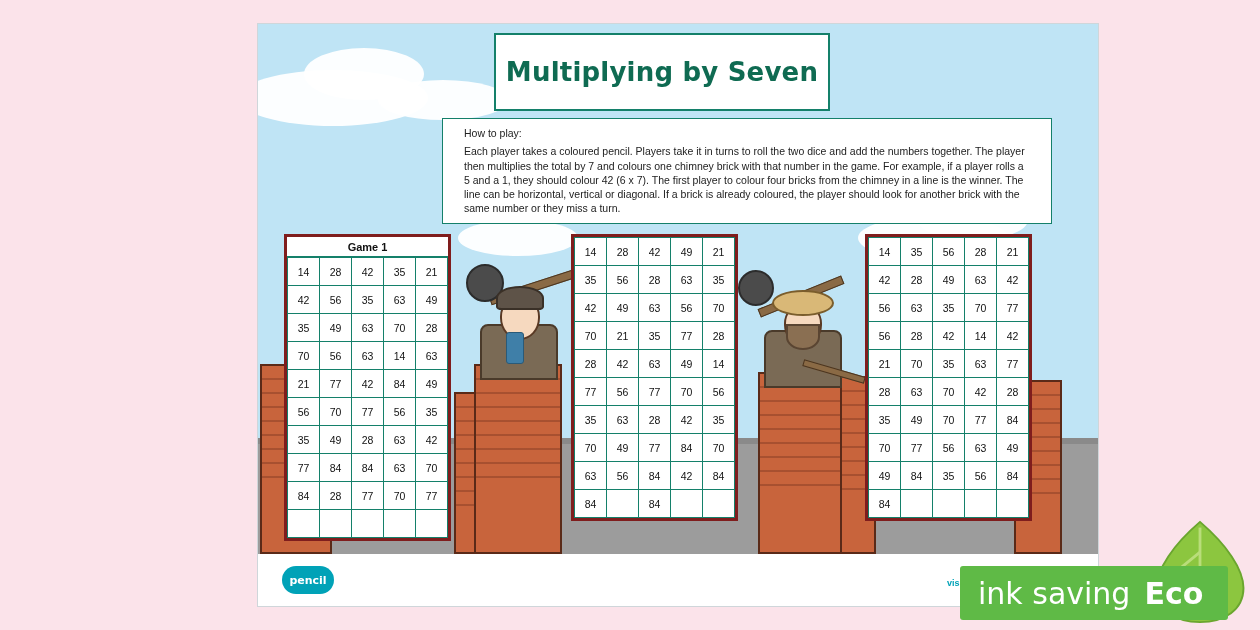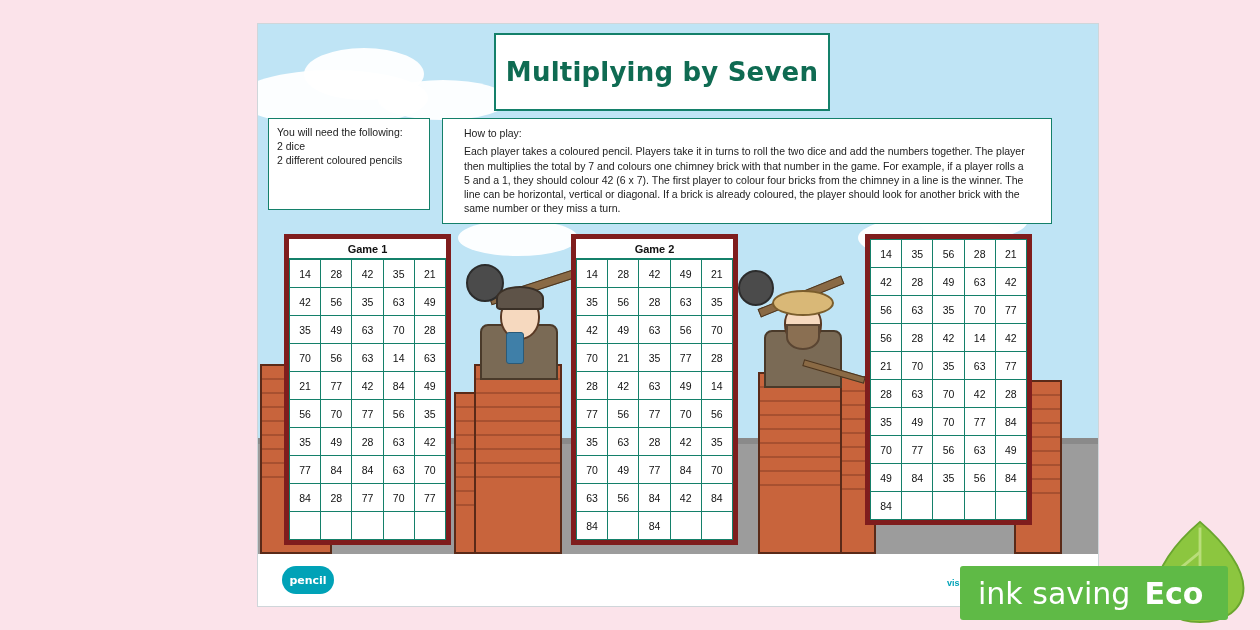--- a/index.html
+++ b/index.html
@@ -100,21 +100,21 @@
     font-size: 10.5px;
     line-height: 1.36;
     color: #222;
   }
   .how-box .lead { margin-bottom: 4px; }
 
   
   .game {
     position: absolute;
     background: #ffffff;
-    border: 5px solid #7f1d1d;
+    border: 3px solid #7f1d1d;
     box-sizing: border-box;
   }
   .game-title {
     text-align: center;
     font-size: 11px;
     font-weight: bold;
     color: #111;
     padding: 4px 0 3px;
     border-bottom: 1px solid #14806a;
   }
@@ -314,25 +314,20 @@
     <div class="coat" style="left:506px; top:306px; width:74px; height:54px;"></div>
     <div class="face" style="left:526px; top:280px; width:34px; height:38px;"></div>
     <div class="beard" style="left:528px; top:300px; width:30px; height:22px;"></div>
     <div class="hat" style="left:514px; top:266px; width:58px; height:22px;"></div>
     <div class="brush-handle" style="left:544px; top:344px; width:62px; height:5px; transform:rotate(16deg);"></div>
 
     <div class="title-box">
       <h1>Multiplying by Seven</h1>
     </div>
 
-    <div class="need-box">
-      <div>You will need the following:</div>
-      <div>2 dice</div>
-      <div>2 different coloured pencils</div>
-    </div>
 
     <div class="how-box">
       <div class="lead">How to play:</div>
       <div>Each player takes a coloured pencil. Players take it in turns to roll the two dice and add the numbers together. The player then multiplies the total by 7 and colours one chimney brick with that number in the game. For example, if a player rolls a 5 and a 1, they should colour 42 (6 x 7). The first player to colour four bricks from the chimney in a line is the winner. The line can be horizontal, vertical or diagonal. If a brick is already coloured, the player should look for another brick with the same number or they miss a turn.</div>
     </div>
 
     <div class="game game1">
       <div class="game-title">Game 1</div>
       <table class="grid">
           <tbody id="grid0">
@@ -404,21 +399,20 @@
               <td class="blank"></td>
               <td class="blank"></td>
               <td class="blank"></td>
               <td class="blank"></td>
             </tr>
           </tbody>
         </table>
     </div>
 
     <div class="game game2">
-      <div class="game-title">Game 2</div>
       <table class="grid">
           <tbody id="grid1">
             <tr>
               <td>14</td>
               <td>28</td>
               <td>42</td>
               <td>49</td>
               <td>21</td>
             </tr>
             <tr>

